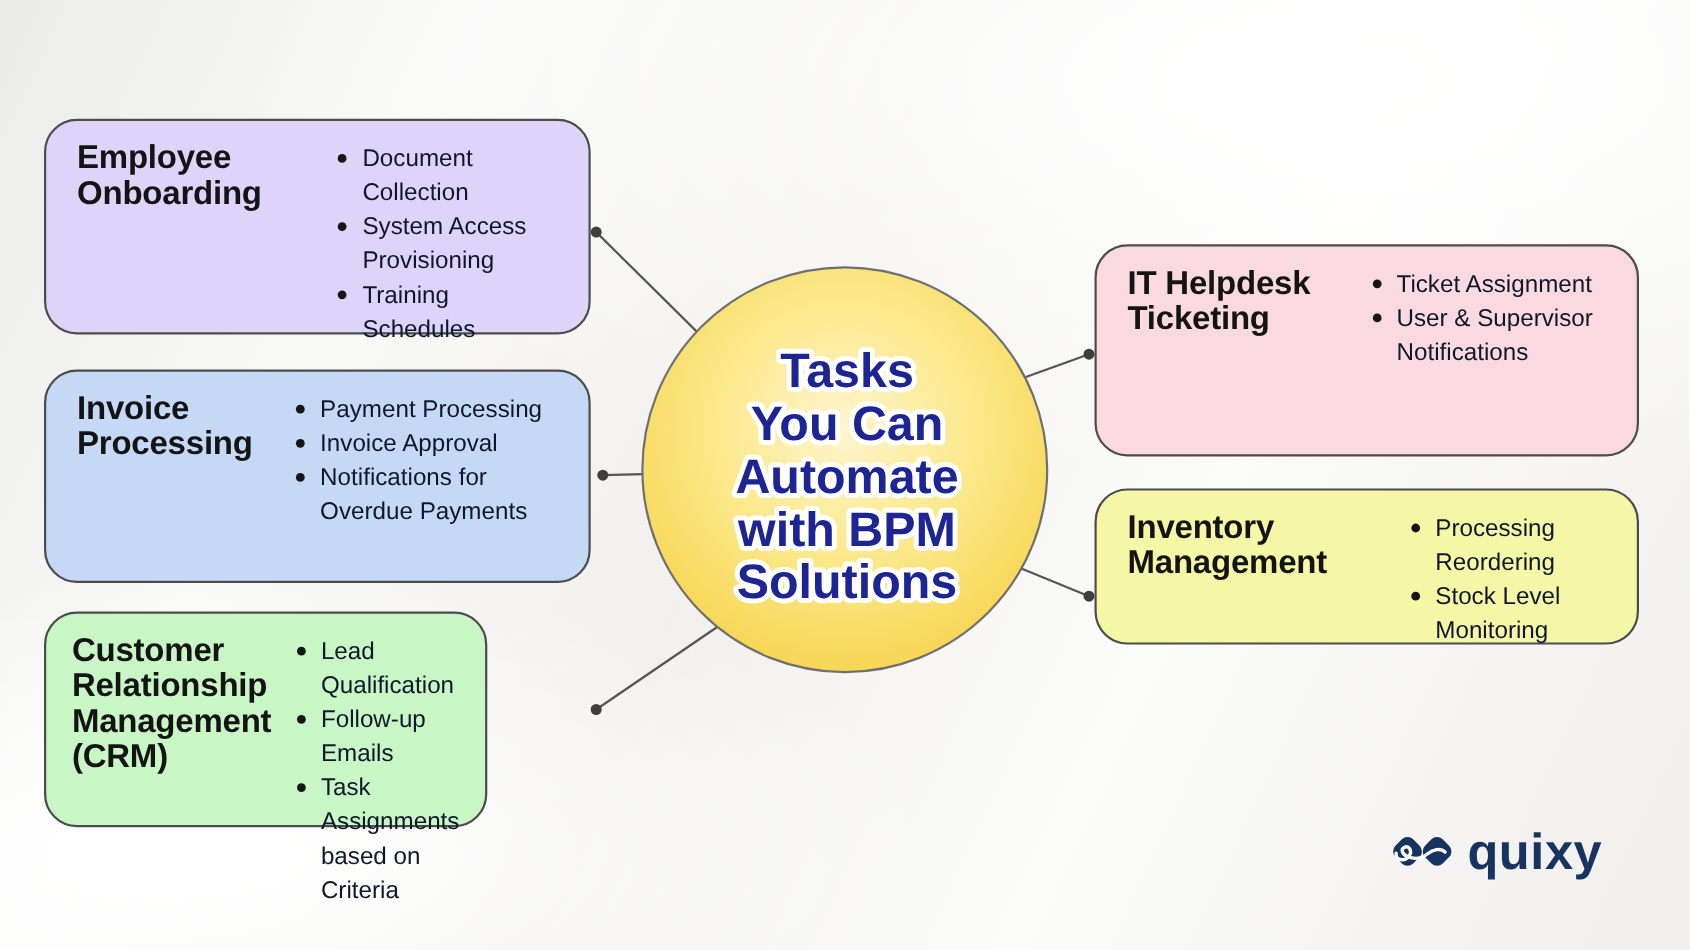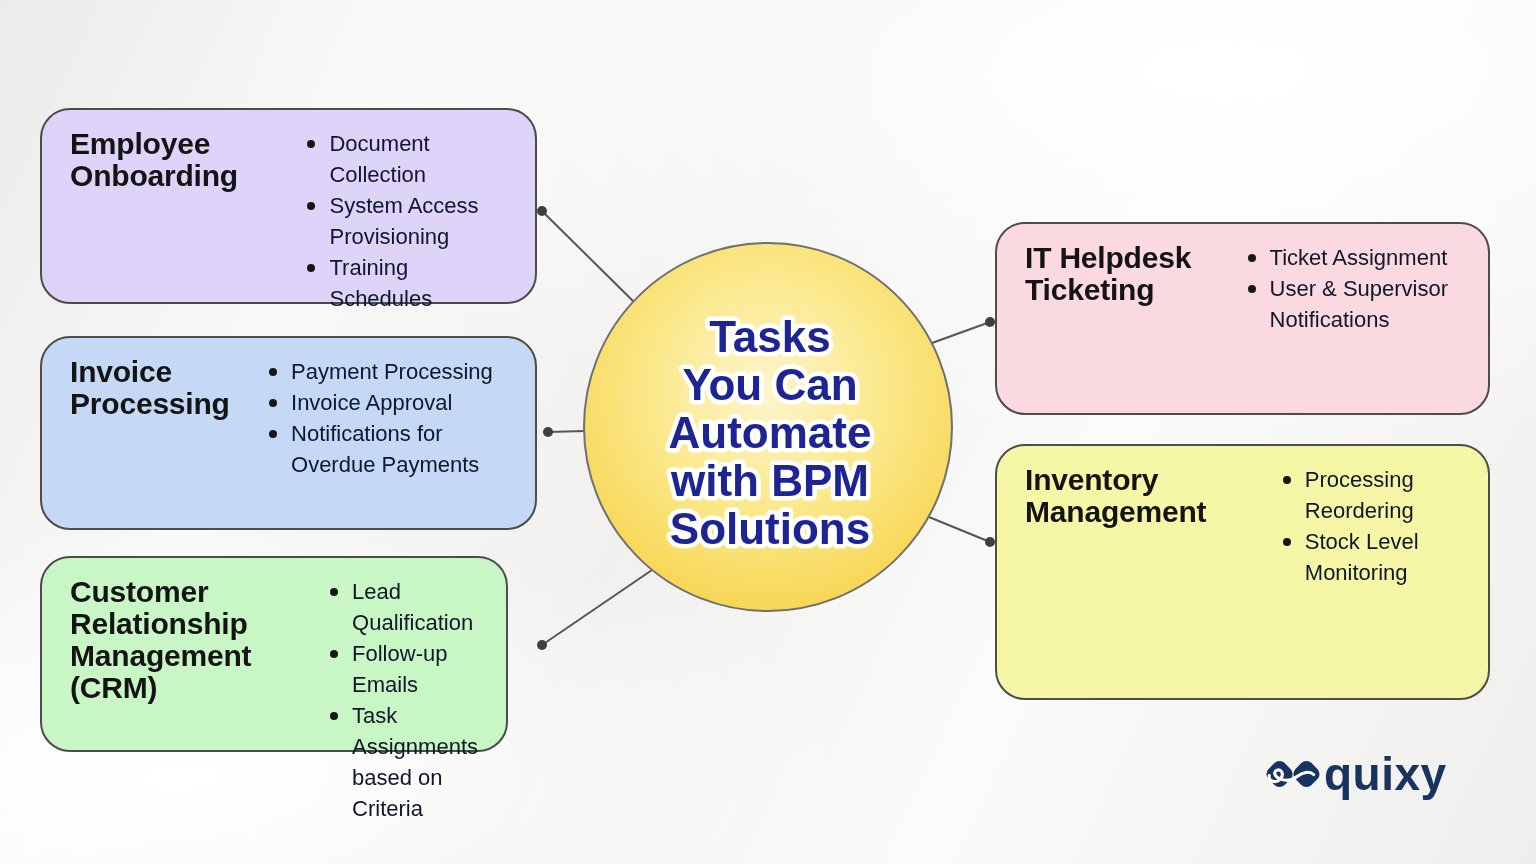--- a/index.html
+++ b/index.html
@@ -27,37 +27,37 @@
   .card ul{list-style:none;margin:0 0 0 17px;padding:0;}
   .card li{
     position:relative;padding-left:28px;font-size:22px;line-height:31px;color:#0f172a;
   }
   .card li::before{
     content:"";position:absolute;left:6px;top:12px;width:8px;height:8px;
     border-radius:50%;background:#161616;
   }
   .card.purple{left:40px;top:108px;width:497px;height:196px;background:#ded3f8;}
   .card.blue{left:40px;top:336px;width:497px;height:194px;background:#c5d9f7;}
-  .card.green{left:40px;top:556px;width:468px;height:196px;background:#c9f6c5;}
+  .card.green{left:40px;top:556px;width:403px;height:196px;background:#c9f6c5;}
   .card.pink{left:995px;top:222px;width:495px;height:193px;background:#fadae0;}
-  .card.yellow{left:995px;top:444px;width:495px;height:256px;background:#f5f7a6;}
+  .card.yellow{left:995px;top:444px;width:495px;height:142px;background:#f5f7a6;}
   .hub{
     position:absolute;z-index:2;left:583px;top:242px;width:370px;height:370px;
     border-radius:50%;border:2px solid #707070;box-sizing:border-box;
     background:radial-gradient(circle at 50% 40%, #fdf5cd 0%, #fbe98c 40%, #f7d654 78%, #f3cf45 100%);
   }
   .hub svg{position:absolute;left:0;top:0;}
   .hub text{
     font-family:"Liberation Sans", sans-serif;font-weight:700;font-size:44px;
     fill:#1d2493;stroke:#ffffff;stroke-width:9px;stroke-linejoin:round;
     paint-order:stroke;text-anchor:middle;
   }
   .logo{
     position:absolute;z-index:2;left:1262px;top:746px;height:56px;
-    display:flex;align-items:center;
+    display:flex;align-items:center;gap:10px;
   }
   .logo .wordmark{
     font-size:46px;font-weight:700;color:#17335f;letter-spacing:0.5px;
   }
 </style>
 </head>
 <body>
 
 <div class="stage">
 

